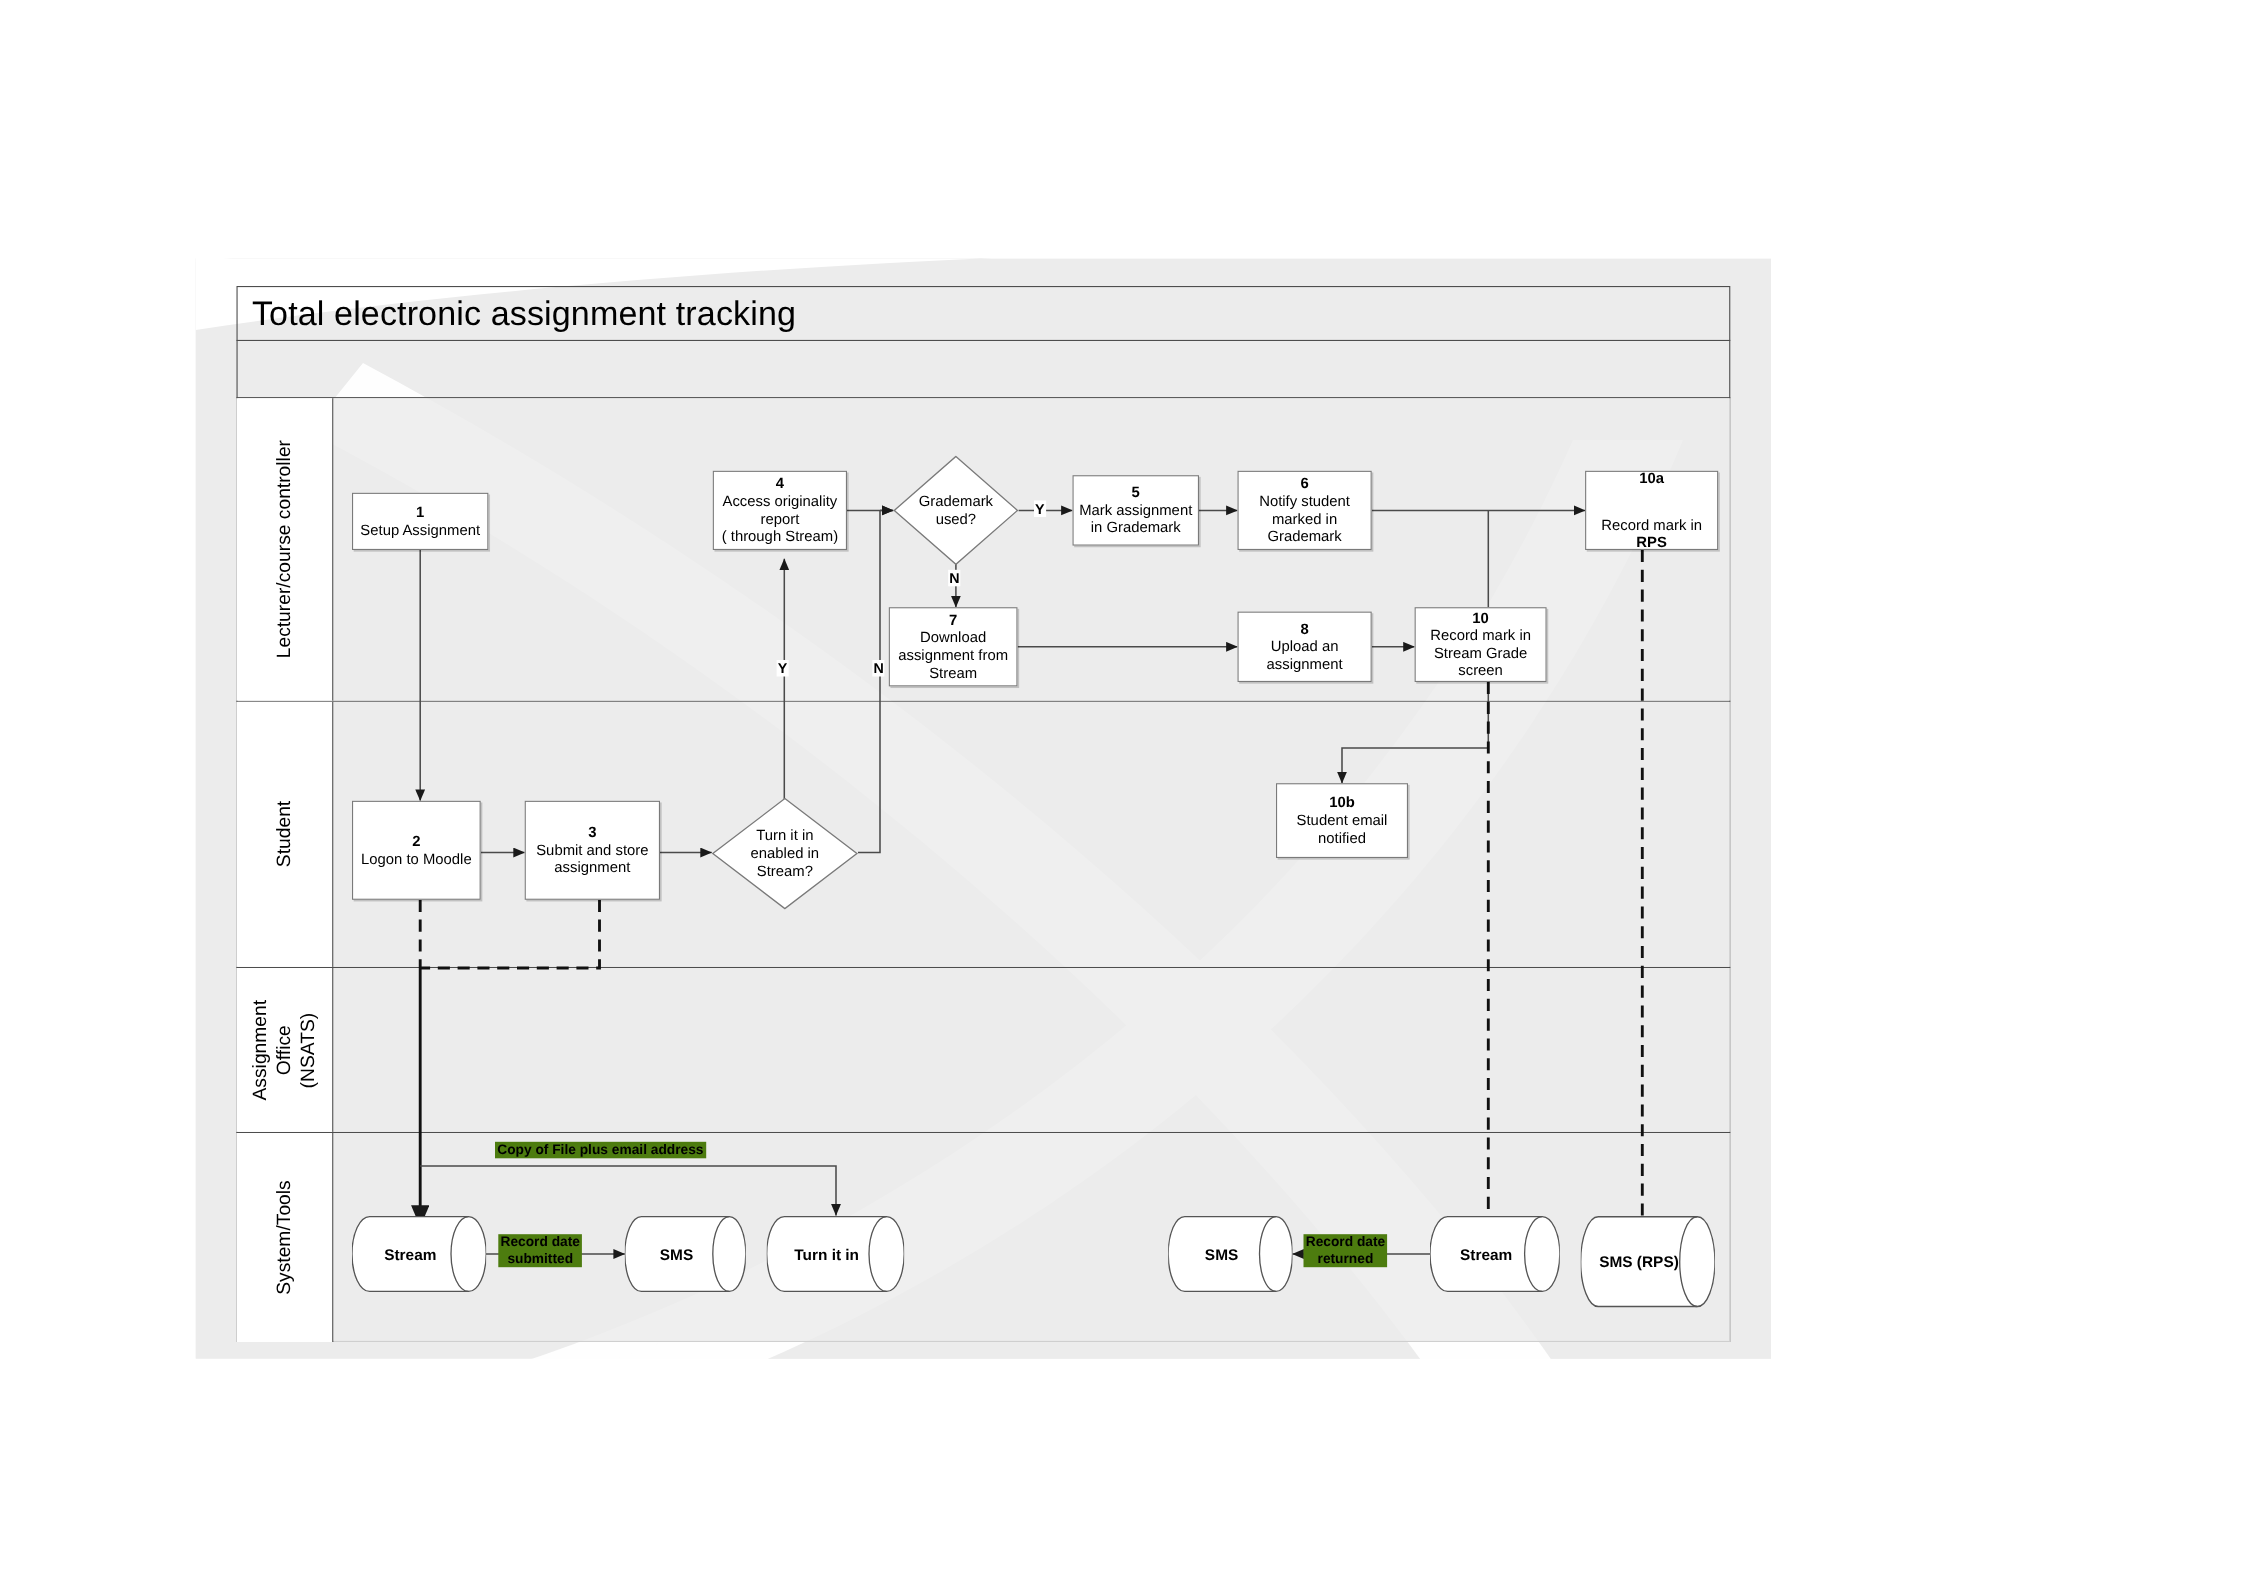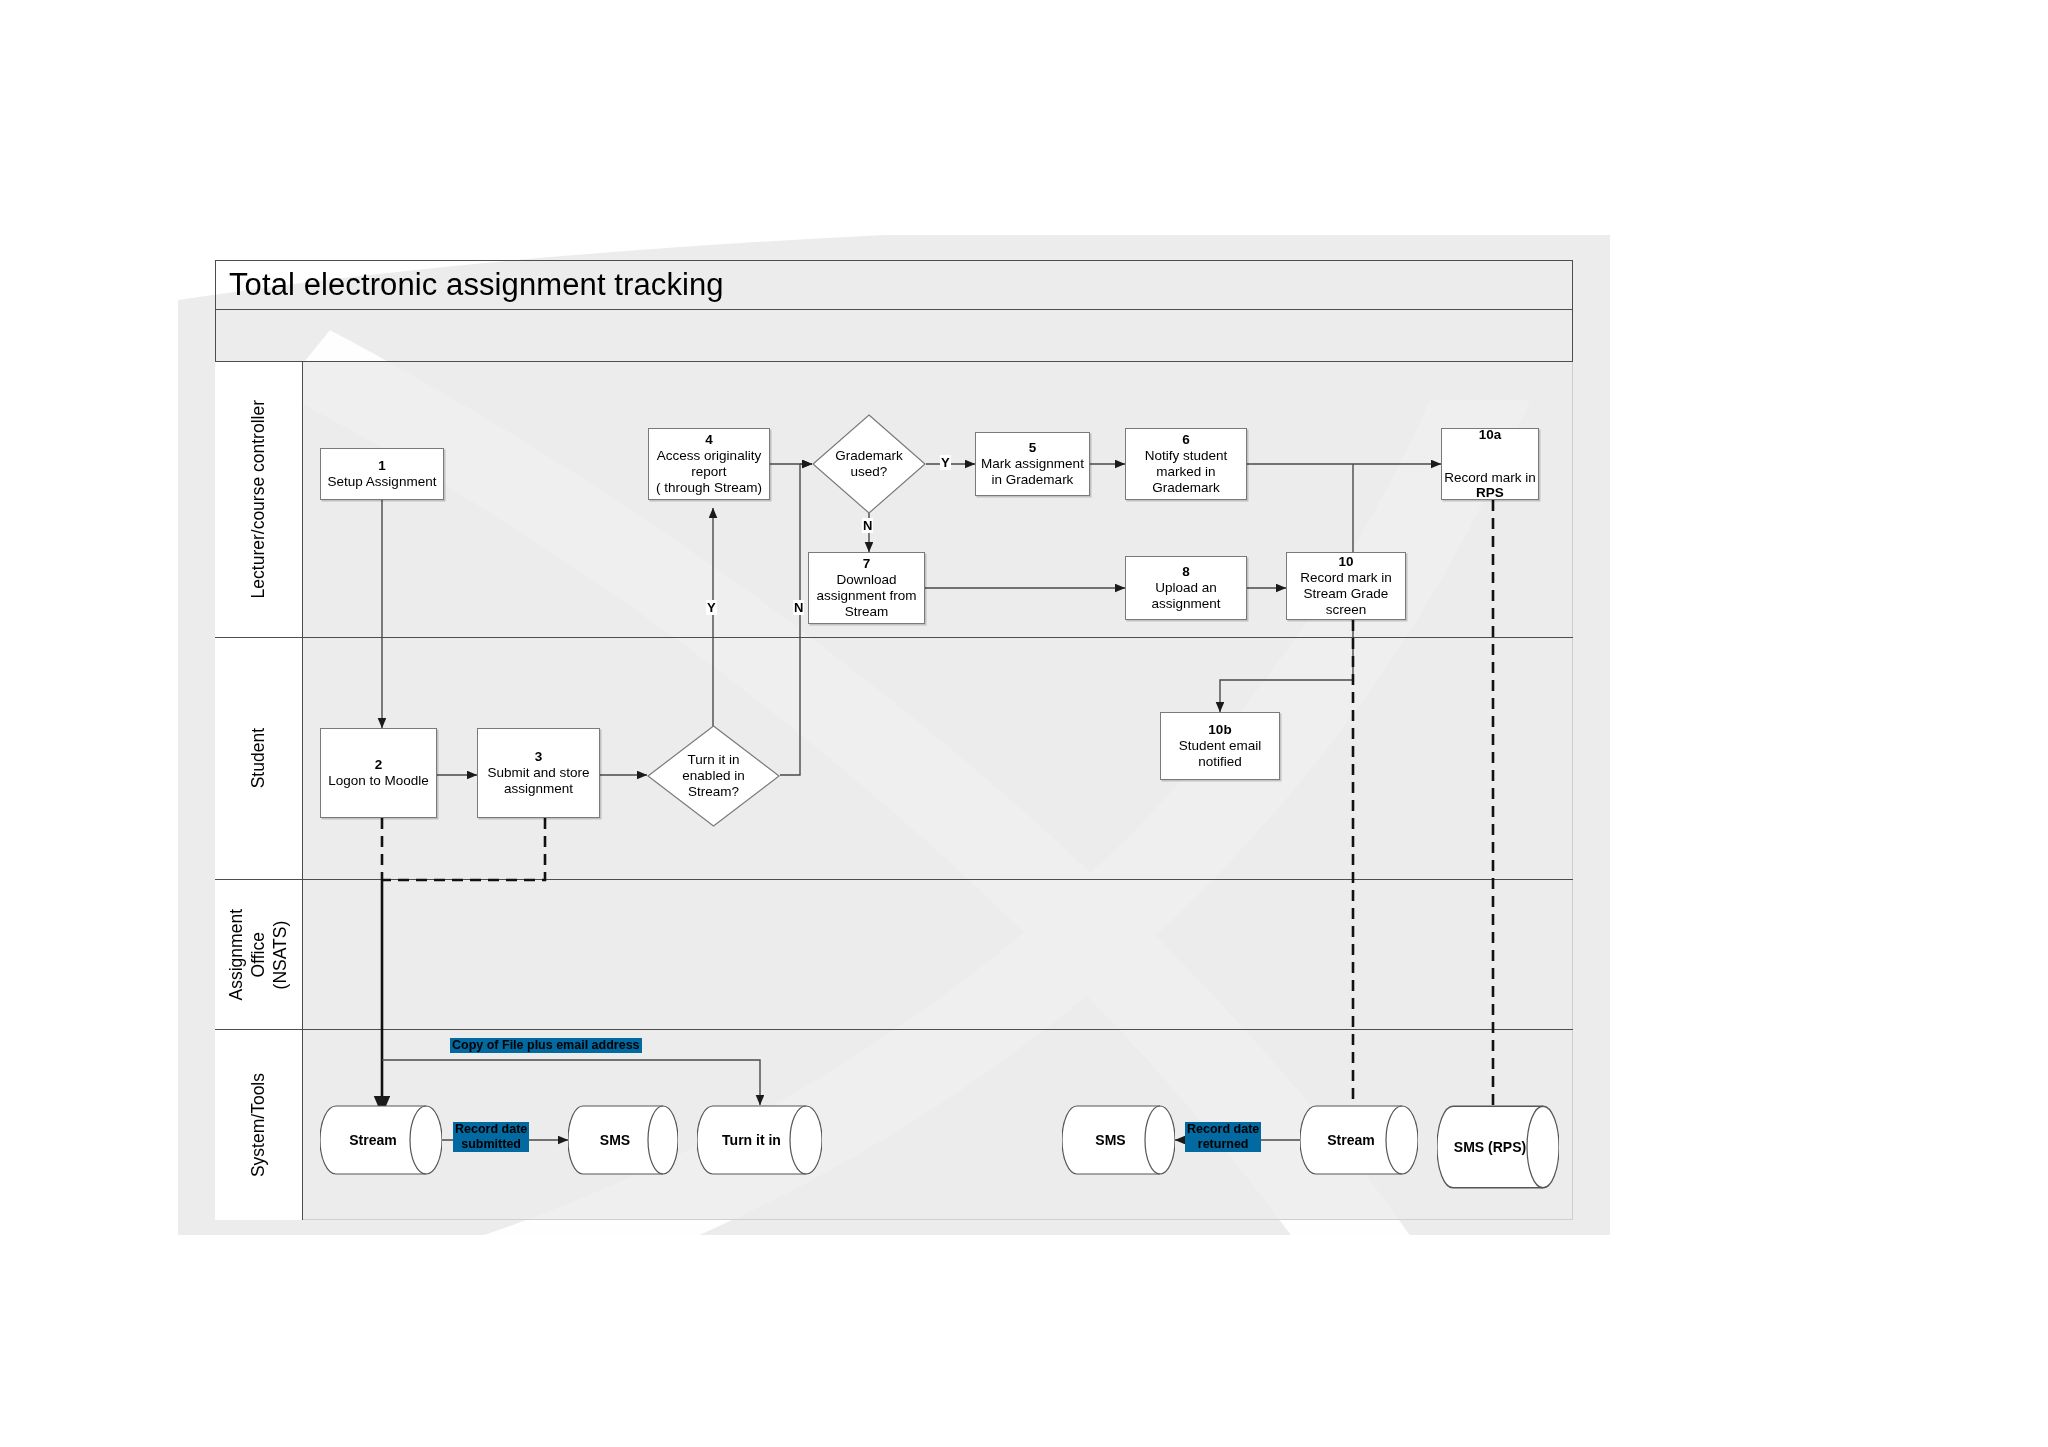--- a/index.html
+++ b/index.html
@@ -66,21 +66,21 @@
   
   .cyl{position:absolute;box-sizing:border-box;}
   .cyl .cshape{position:absolute;left:0;top:0;width:100%;height:100%;}
   .cyl .clabel{position:absolute;left:0;top:0;width:100%;height:100%;
         display:flex;align-items:center;justify-content:center;
         font-size:14px;font-weight:bold;color:#000;text-align:center;
         padding-right:16px;box-sizing:border-box;}
 
   
   .elabel{position:absolute;font-size:12.5px;font-weight:bold;color:#000;
-          background:#0369a1;padding:0 2px;white-space:pre-line;text-align:center;line-height:1.18;}
+          background:#4d7c0f;padding:0 2px;white-space:pre-line;text-align:center;line-height:1.18;}
   .yn{position:absolute;font-size:13px;font-weight:bold;color:#000;
       background:#ffffff;padding:0 1px;}
 </style>
 </head>
 <body>
 
 <svg id="bg-deco" viewBox="0 0 2048 1447" preserveAspectRatio="none" aria-hidden="true">
   <rect x="178" y="235" width="1432" height="1000" fill="#ebebeb"></rect>
   <path d="M178,235 L1610,235 L1610,1235 L178,1235 Z" fill="#ececec"></path>
   <path d="M178,300 C600,236 1200,212 1610,232 L1610,235 L178,235 Z" fill="#ffffff"></path>
@@ -217,21 +217,21 @@
 in Grademark</span>
 </div>
 
 <div class="node" style="left:1125px;top:428px;width:122px;height:72px;">
   <span class="num">6</span>
   <span class="cap">Notify student
 marked in
 Grademark</span>
 </div>
 
-<div class="node" style="left:1441px;top:428px;width:98px;height:72px;gap:27px;">
+<div class="node" style="left:1441px;top:428px;width:121px;height:72px;gap:27px;">
   <span class="num">10a</span>
   <span class="cap" style="font-weight:normal;">Record mark in<br><b>RPS</b></span>
 </div>
 
 <div class="node" style="left:808px;top:552px;width:117px;height:72px;">
   <span class="num">7</span>
   <span class="cap">Download
 assignment from
 Stream</span>
 </div>

